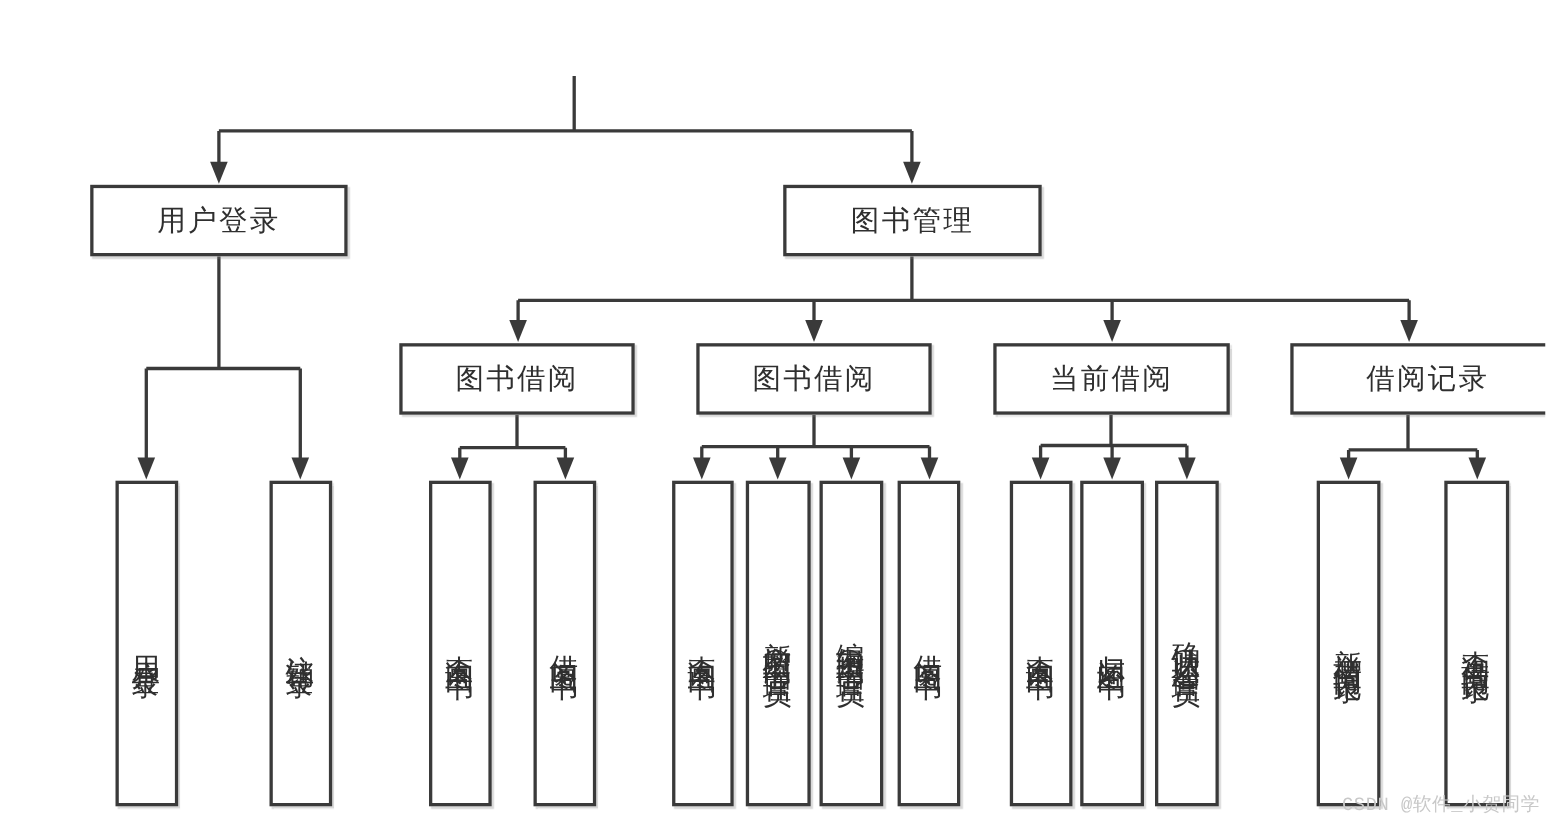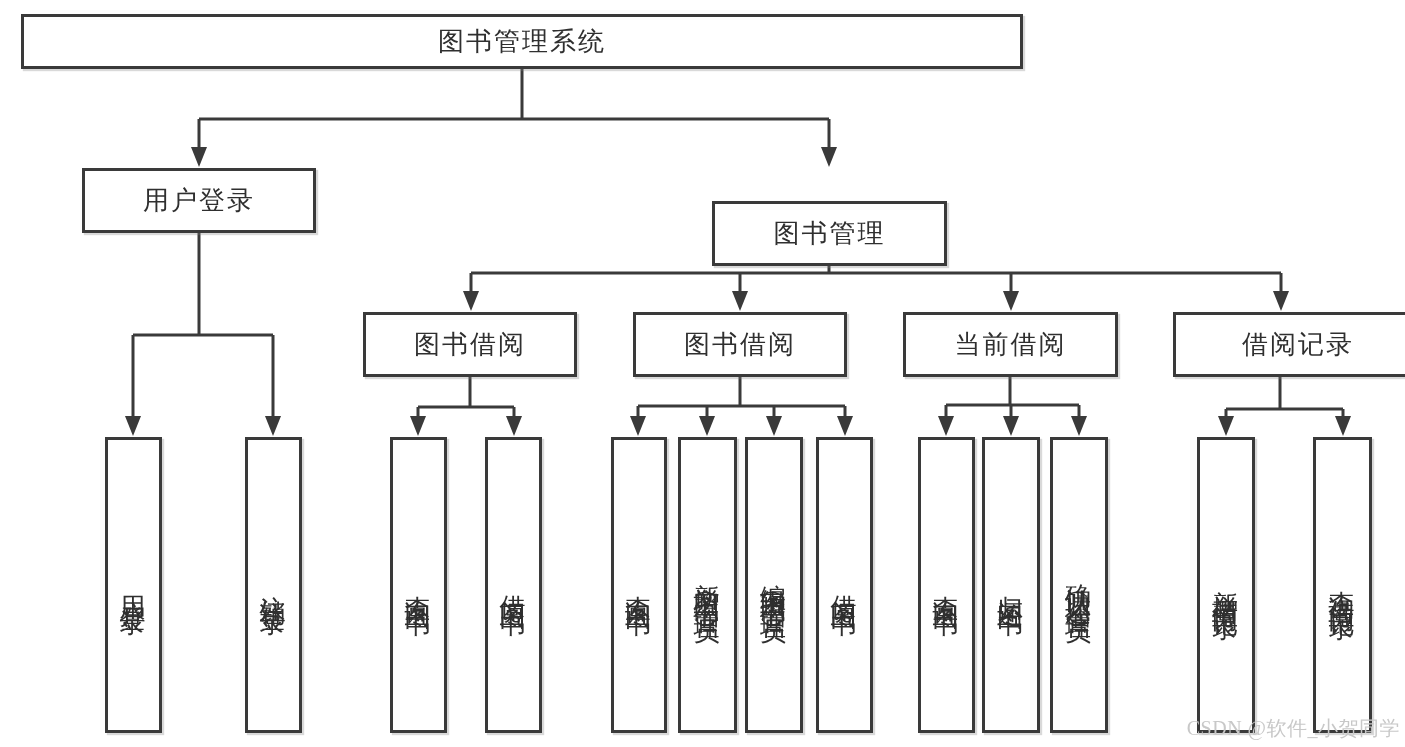--- a/index.html
+++ b/index.html
@@ -43,25 +43,25 @@
     writing-mode: vertical-rl;
     text-orientation: mixed;
     font-size: 26px;
     letter-spacing: 5px;
     white-space: normal;
   }
   .watermark {
     position: absolute;
     right: 5px;
     bottom: 5px;
-    font-size: 20px;
+    font-size: 17px;
     letter-spacing: 0.5px;
     color: var(--watermark);
     z-index: 5;
-    font-family: Liberation Serif, serif;
+    font-family: Liberation Mono, monospace;
   }
 </style>
 </head>
 <body>
 
 <div class="canvas">
 
   <svg class="connectors" viewBox="0 0 1405 747" xmlns="http://www.w3.org/2000/svg">
     <path fill="none" stroke="currentColor" stroke-width="3" d="
       M522 69 V119 M199 119 H829 M199 119 V150 M829 119 V150
@@ -87,24 +87,23 @@
       <polygon points="766,416 782,416 774,436"></polygon>
       <polygon points="837,416 853,416 845,436"></polygon>
       <polygon points="938,416 954,416 946,436"></polygon>
       <polygon points="1003,416 1019,416 1011,436"></polygon>
       <polygon points="1071,416 1087,416 1079,436"></polygon>
       <polygon points="1218,416 1234,416 1226,436"></polygon>
       <polygon points="1335,416 1351,416 1343,436"></polygon>
     </g>
   </svg>
 
-  <div class="box" style="left:21px; top:14px; width:1002px; height:55px;">图书管理系统</div>
 
   <div class="box" style="left:82px; top:168px; width:234px; height:65px;">用户登录</div>
-  <div class="box" style="left:712px; top:168px; width:235px; height:65px;margin-top:33px;">图书管理</div>
+  <div class="box" style="left:712px; top:168px; width:235px; height:65px;">图书管理</div>
 
   <div class="box" style="left:363px; top:312px; width:214px; height:65px;">图书借阅</div>
   <div class="box" style="left:633px; top:312px; width:214px; height:65px;">图书借阅</div>
   <div class="box" style="left:903px; top:312px; width:215px; height:65px;">当前借阅</div>
   <div class="box" style="left:1173px; top:312px; width:250px; height:65px;">借阅记录</div>
 
   <div class="box leaf" style="left:105px; top:437px; width:57px; height:296px;">用户登录</div>
   <div class="box leaf" style="left:245px; top:437px; width:57px; height:296px;">注销登录</div>
 
   <div class="box leaf" style="left:390px; top:437px; width:57px; height:296px;">查询图书</div>

